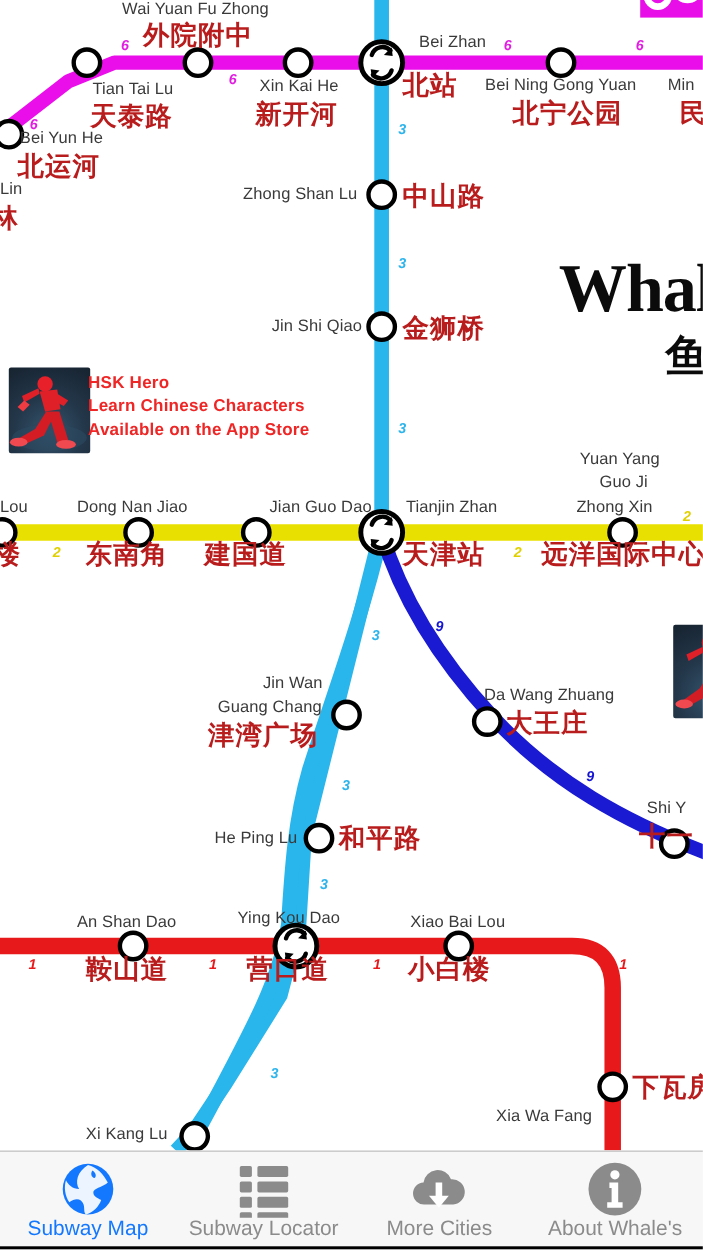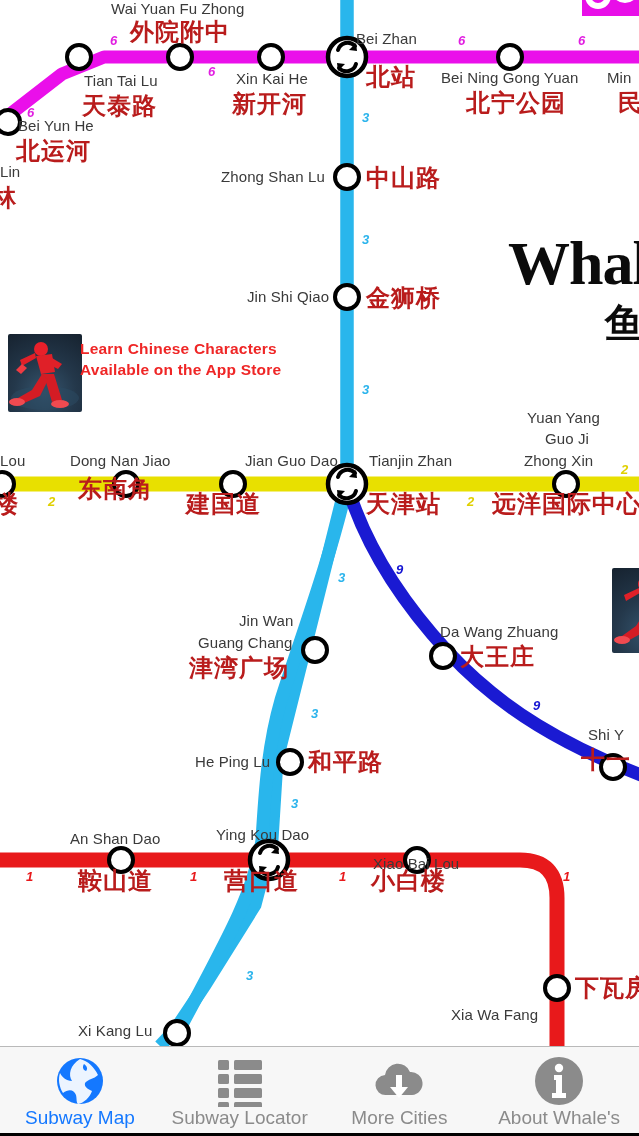--- a/index.html
+++ b/index.html
@@ -157,40 +157,40 @@
 
   <div class="lbl en" style="left:84px;top:72px;">Tian Tai Lu</div>
   <div class="lbl cn" style="left:82px;top:90px;">天泰路</div>
 
   <div class="lbl en" style="left:111px;top:0px;">Wai Yuan Fu Zhong</div>
   <div class="lbl cn" style="left:130px;top:16px;">外院附中</div>
 
   <div class="lbl en" style="left:236px;top:70px;">Xin Kai He</div>
   <div class="lbl cn" style="left:232px;top:88px;text-align:center;">新开河</div>
 
-  <div class="lbl en" style="left:356px;top:30px;">Bei Zhan</div>
+  <div class="lbl en" style="left:381px;top:30px;">Bei Zhan</div>
   <div class="lbl cn" style="left:366px;top:61px;">北站</div>
 
   <div class="lbl en" style="left:441px;top:69px;">Bei Ning Gong Yuan</div>
   <div class="lbl cn" style="left:466px;top:87px;">北宁公园</div>
 
   <div class="lbl en" style="left:607px;top:69px;">Min</div>
   <div class="lbl cn" style="left:618px;top:87px;">民</div>
 
   <div class="lbl en" style="left:221px;top:168px;">Zhong Shan Lu</div>
   <div class="lbl cn" style="left:366px;top:162px;">中山路</div>
 
   <div class="lbl en" style="left:247px;top:288px;">Jin Shi Qiao</div>
   <div class="lbl cn" style="left:366px;top:282px;">金狮桥</div>
 
   <div class="lbl en" style="left:0px;top:452px;">Lou</div>
   <div class="lbl cn" style="left:-6px;top:488px;">楼</div>
 
   <div class="lbl en" style="left:70px;top:452px;">Dong Nan Jiao</div>
-  <div class="lbl cn" style="left:78px;top:473px;">东南角</div>
+  <div class="lbl cn" style="left:78px;top:488px;">东南角</div>
 
   <div class="lbl en" style="left:201px;top:452px;margin-left:44px;">Jian Guo Dao</div>
   <div class="lbl cn" style="left:186px;top:488px;">建国道</div>
 
   <div class="lbl en" style="left:369px;top:452px;">Tianjin Zhan</div>
   <div class="lbl cn" style="left:366px;top:488px;">天津站</div>
 
   <div class="lbl en" style="left:527px;top:409px;">Yuan Yang</div>
   <div class="lbl en" style="left:545px;top:430px;">Guo Ji</div>
   <div class="lbl en" style="left:524px;top:452px;">Zhong Xin</div>
@@ -210,21 +210,21 @@
 
   <div class="lbl en" style="left:588px;top:726px;">Shi Y</div>
   <div class="lbl cn" style="left:581px;top:744px;">十一</div>
 
   <div class="lbl en" style="left:70px;top:830px;">An Shan Dao</div>
   <div class="lbl cn" style="left:78px;top:865px;">鞍山道</div>
 
   <div class="lbl en" style="left:216px;top:826px;">Ying Kou Dao</div>
   <div class="lbl cn" style="left:224px;top:865px;">营口道</div>
 
-  <div class="lbl en" style="left:373px;top:830px;margin-top:25px;">Xiao Bai Lou</div>
+  <div class="lbl en" style="left:373px;top:830px;">Xiao Bai Lou</div>
   <div class="lbl cn" style="left:371px;top:865px;">小白楼</div>
 
   <div class="lbl en" style="left:451px;top:979px;margin-top:27px;">Xia Wa Fang</div>
   <div class="lbl cn" style="left:575px;top:972px;">下瓦房</div>
 
   <div id="wm">
     <div class="wm-en">Whal</div>
     <div class="wm-cn">鱼</div>
   </div>
 
@@ -244,20 +244,21 @@
       <path d="M 14 30 L 8 36 L 13 40 L 19 34 Z" fill="#ef3b42"></path>
       <path d="M 44 24 L 54 30 L 50 35 L 42 31 Z" fill="#e02028"></path>
       <path d="M 33 40 L 46 40 L 54 66 L 44 68 L 38 48 Z" fill="#d41c24"></path>
       <path d="M 34 40 L 24 56 L 10 64 L 14 70 L 32 62 L 40 46 Z" fill="#d41c24"></path>
       <ellipse cx="9" cy="68" rx="8" ry="4" fill="#f04a50"></ellipse>
       <ellipse cx="52" cy="70" rx="9" ry="4" fill="#f04a50"></ellipse>
     </svg>
   </div>
 
   <div id="ad1-text">
+    <div>HSK Hero</div>
     <div>Learn Chinese Characters</div>
     <div>Available on the App Store</div>
   </div>
 
   <div class="ad-thumb" id="ad2">
     <svg class="ad-fig" viewBox="0 0 74 85">
       <circle cx="33" cy="16" r="7" fill="#e8202a"></circle>
       <path d="M 28 23 L 44 21 L 47 40 L 33 42 Z" fill="#e02028"></path>
       <path d="M 28 25 L 14 33 L 12 27 L 27 20 Z" fill="#e02028"></path>
       <path d="M 44 25 L 54 31 L 50 36 L 42 32 Z" fill="#e02028"></path>

